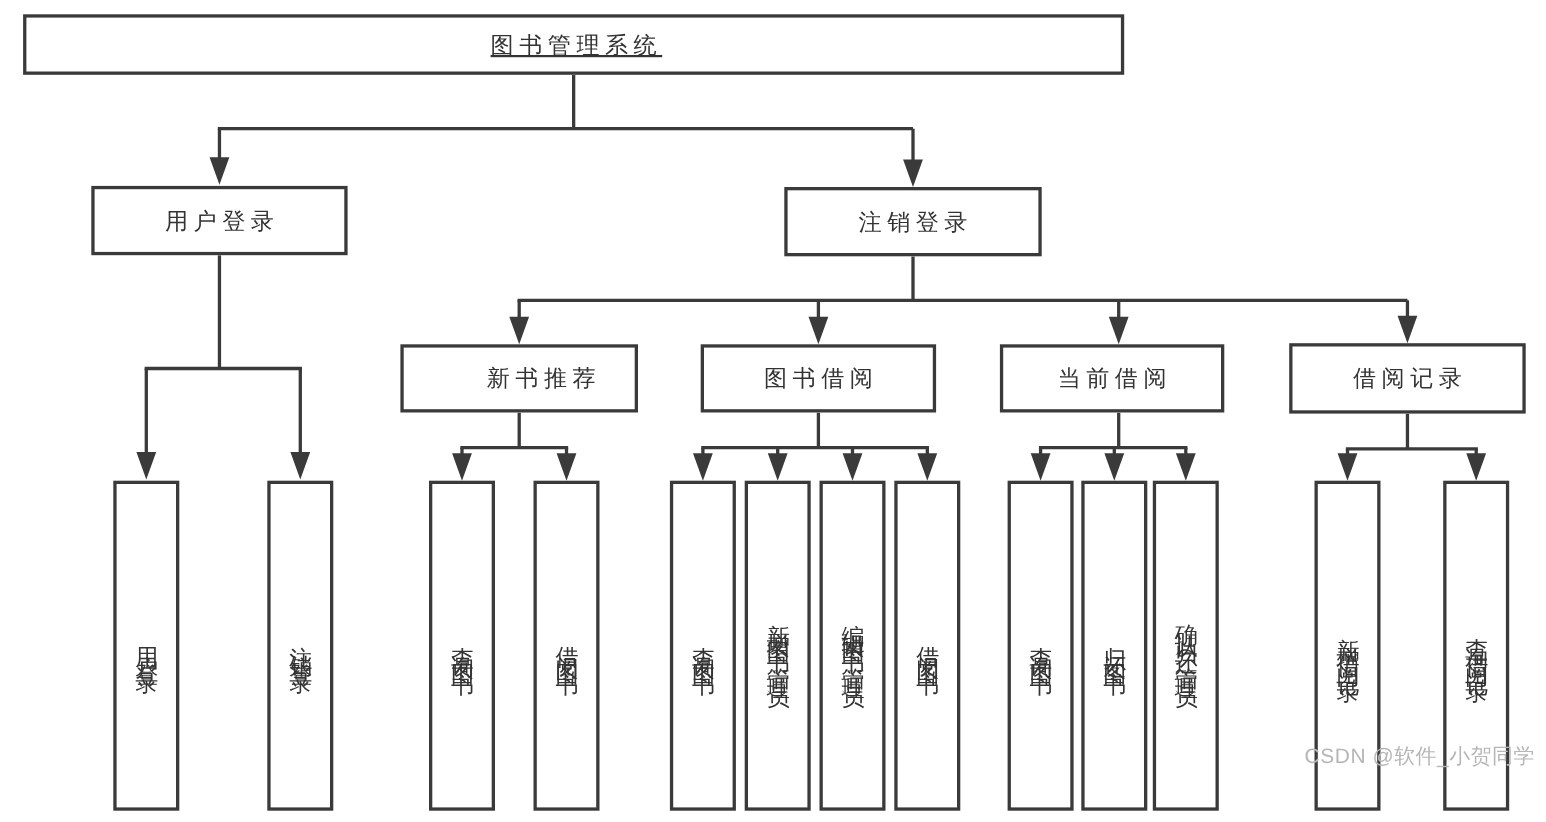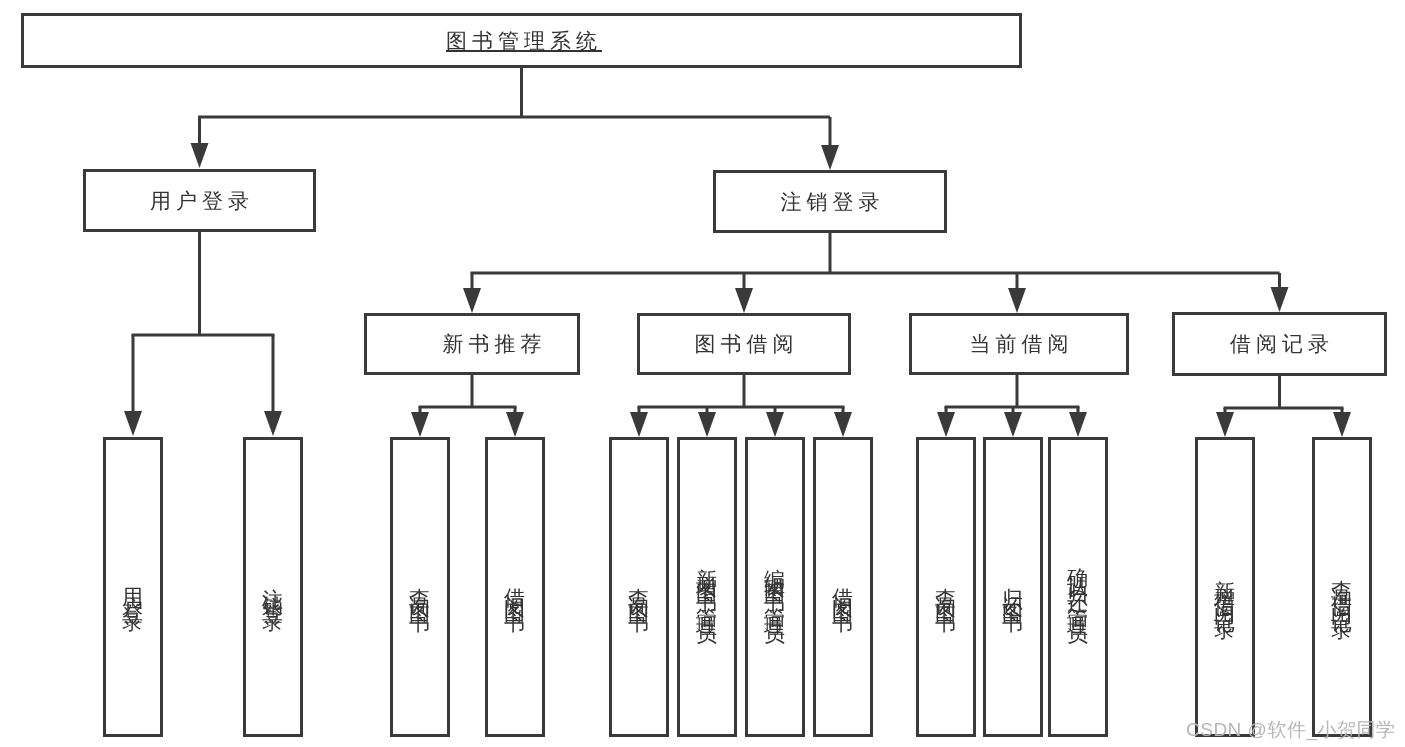--- a/index.html
+++ b/index.html
@@ -14,21 +14,21 @@
     z-index:1;color:#333333;
   }
   .hlabel{font-size:21px;letter-spacing:5px;text-indent:5px;color:#333333;white-space:nowrap;}
   .leaf{top:437px;width:60px;height:300px;}
   .vlabel{
     writing-mode:vertical-rl;text-orientation:mixed;
     font-size:21px;letter-spacing:8px;color:#333333;line-height:1;
     white-space:nowrap;
   }
   .watermark{
-    position:absolute;left:1186px;top:717px;z-index:3;
+    position:absolute;left:1186px;top:675px;z-index:3;
     font-size:19px;color:#b6b6b6;letter-spacing:0.5px;white-space:nowrap;
   }
 </style>
 </head>
 <body>
 
 <div class="canvas">
 
   <svg class="wires" width="1405" height="747" viewBox="0 0 1405 747">
     <g stroke="#3a3a3a" stroke-width="3" fill="none">
@@ -106,21 +106,21 @@
   <div class="box" style="left:713px;top:170px;width:234px;height:63px;">
     <span class="hlabel">注销登录</span>
   </div>
 
   <div class="box" style="left:364px;top:313px;width:216px;height:62px;padding-left:40px;">
     <span class="hlabel">新书推荐</span>
   </div>
   <div class="box" style="left:637px;top:313px;width:214px;height:62px;align-items:center;">
     <span class="hlabel">图书借阅</span>
   </div>
-  <div class="box" style="left:909px;top:313px;width:220px;height:62px;">
+  <div class="box" style="left:909px;top:313px;width:204px;height:62px;">
     <span class="hlabel">当前借阅</span>
   </div>
   <div class="box" style="left:1172px;top:312px;width:215px;height:64px;">
     <span class="hlabel">借阅记录</span>
   </div>
 
   <div class="box leaf" style="left:103px;">
     <span class="vlabel">用户登录</span>
   </div>
   <div class="box leaf" style="left:243px;">

